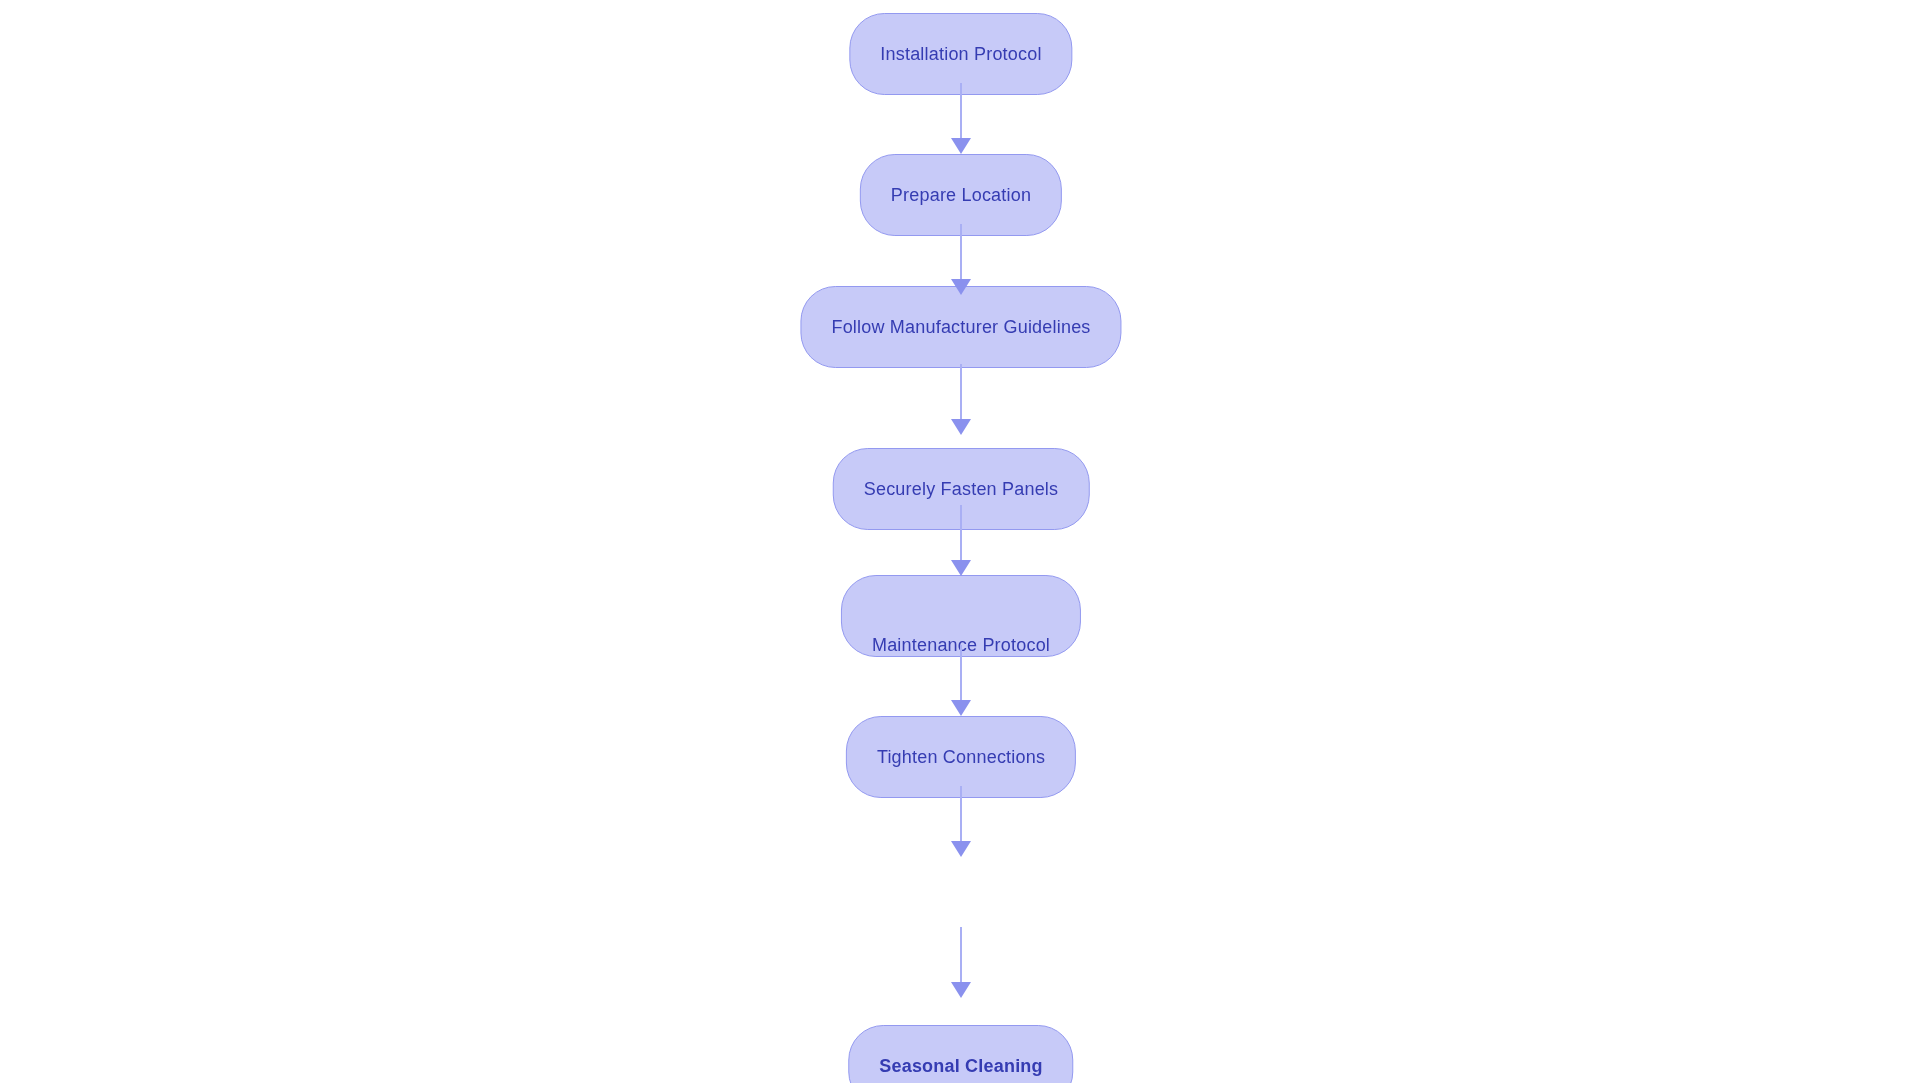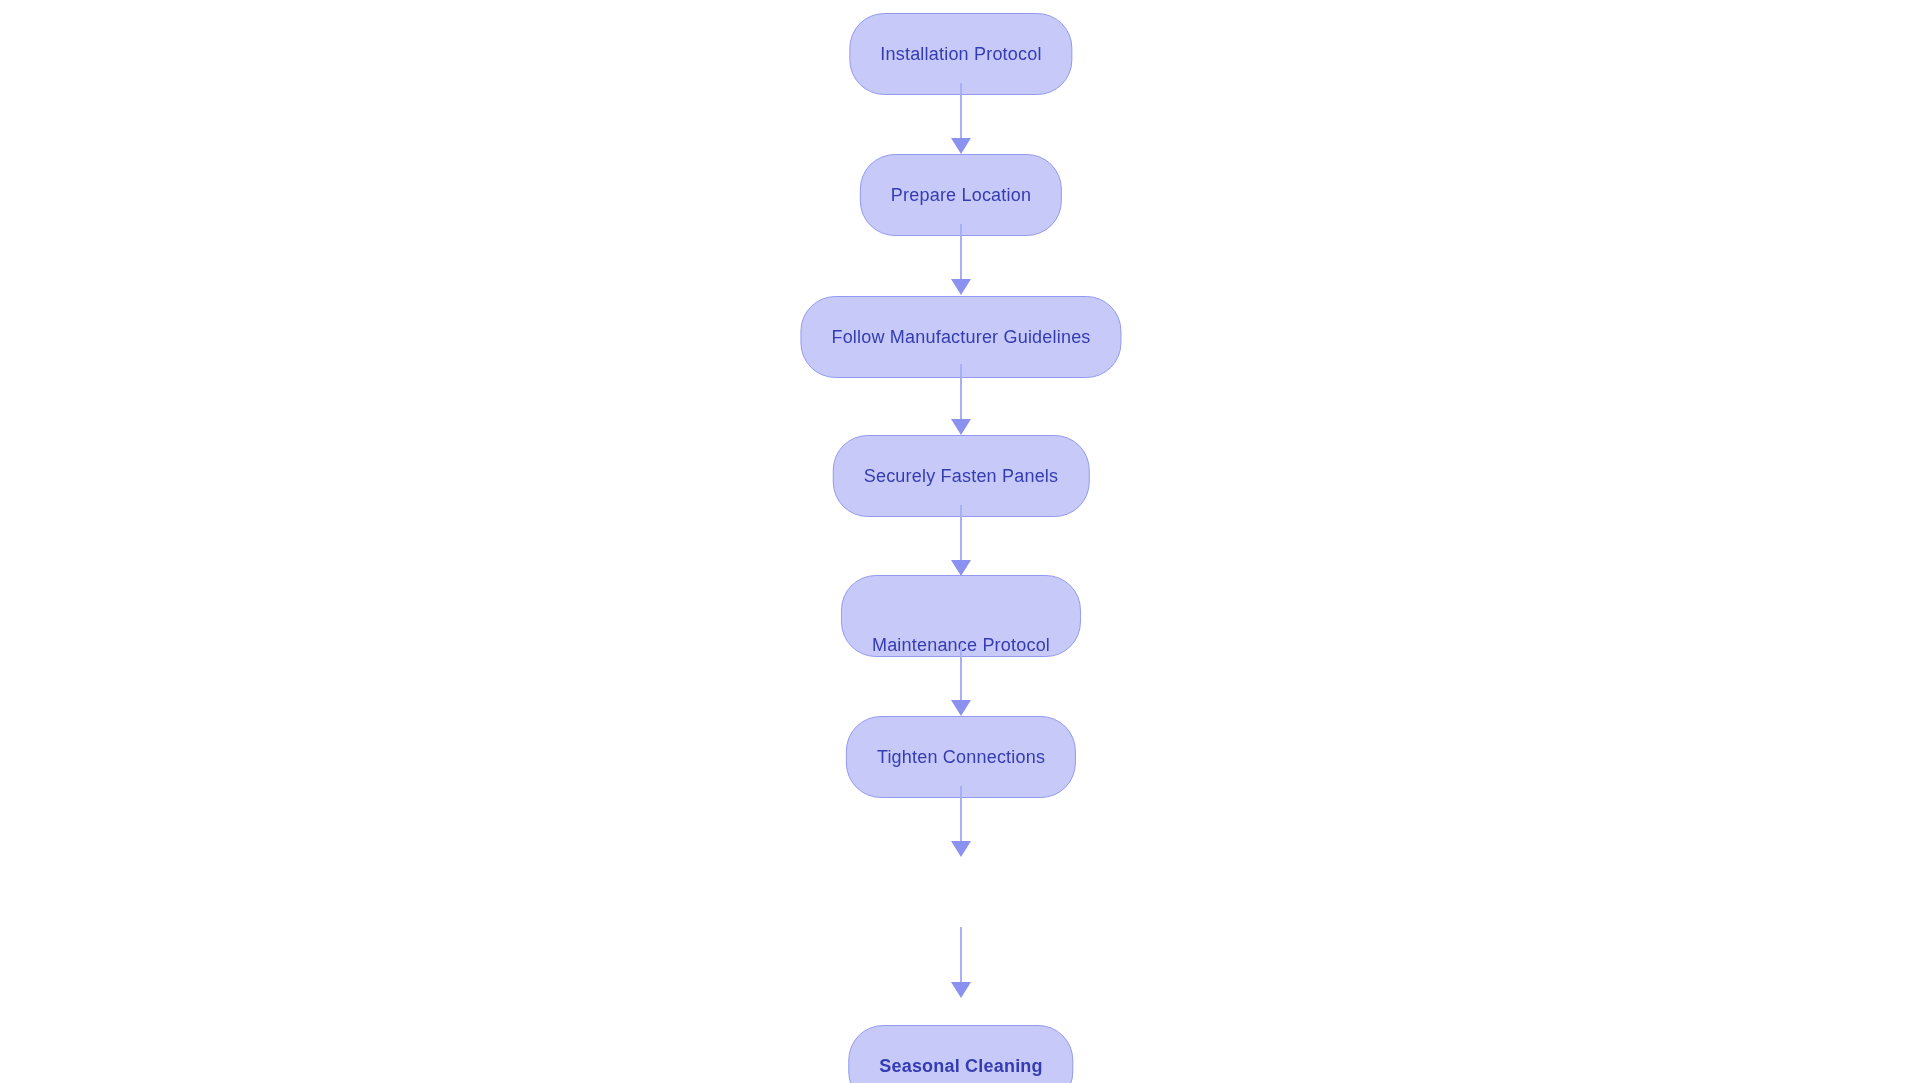--- a/index.html
+++ b/index.html
@@ -69,24 +69,24 @@
 <body>
 
 <div class="canvas">
 
 <div class="flow-node" style="top: 13px;">
       <span class="flow-node-label">Installation Protocol</span>
     </div>
     <div class="flow-node" style="top: 154px; justify-content: flex-end;">
       <span class="flow-node-label">Prepare Location</span>
     </div>
-    <div class="flow-node" style="top: 296px;">
+    <div class="flow-node" style="top: 286px;">
       <span class="flow-node-label">Follow Manufacturer Guidelines</span>
     </div>
-    <div class="flow-node" style="top: 435px;">
+    <div class="flow-node" style="top: 448px;">
       <span class="flow-node-label">Securely Fasten Panels</span>
     </div>
     <div class="flow-node" style="top: 575px; align-items: flex-end;">
       <span class="flow-node-label">Maintenance Protocol</span>
     </div>
     <div class="flow-node" style="top: 716px;">
       <span class="flow-node-label">Tighten Connections</span>
     </div>
     <div class="flow-node" style="top: 1025px; font-weight: bold;">
       <span class="flow-node-label">Seasonal Cleaning</span>

